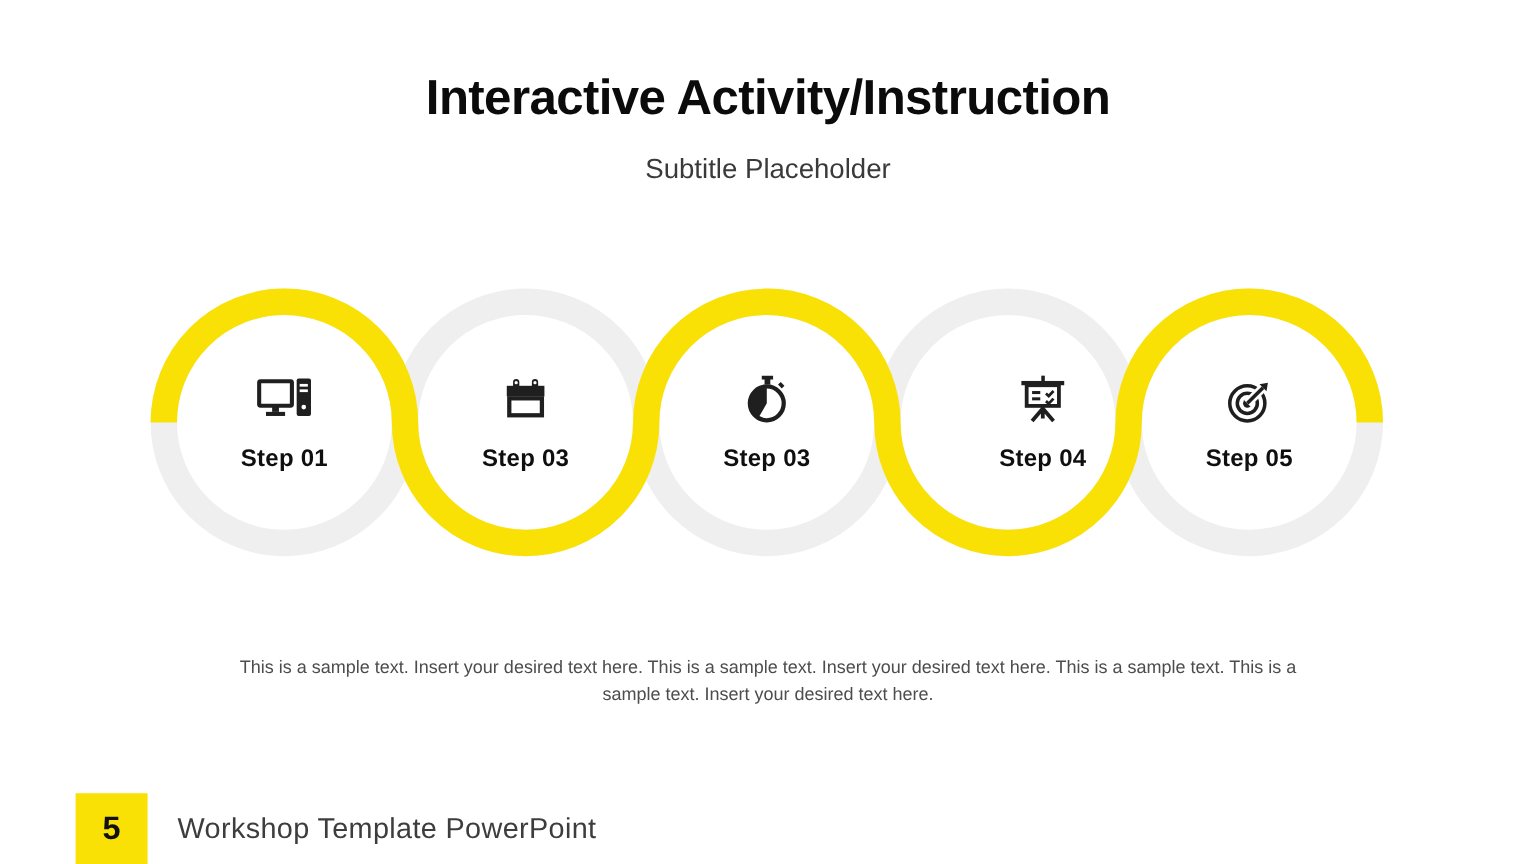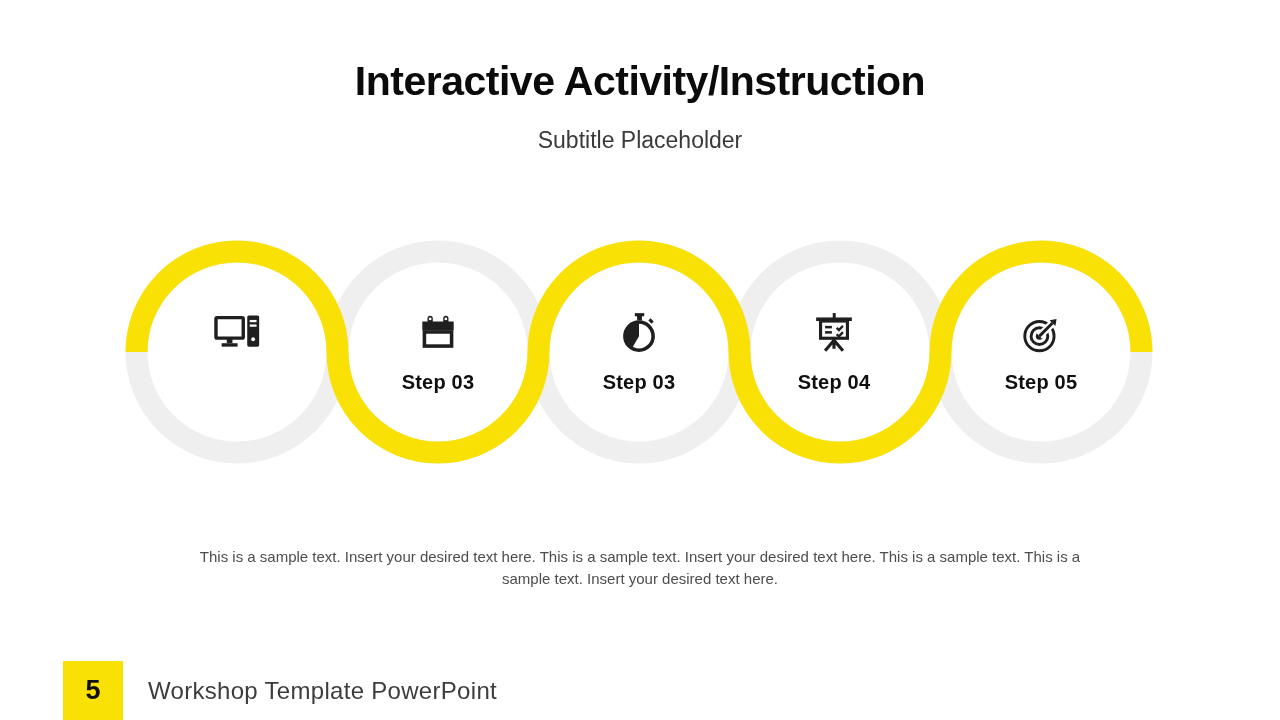--- a/index.html
+++ b/index.html
@@ -71,20 +71,21 @@
       <svg width="50" height="42" viewBox="0 0 44 36">
         <rect class="st" stroke-width="3" x="3.5" y="4.5" width="24" height="18" rx="1"></rect>
         <rect class="fl" x="13" y="22.5" width="5" height="4.5"></rect>
         <rect class="fl" x="8.5" y="27" width="14" height="3"></rect>
         <rect class="fl" x="31" y="2.5" width="10.5" height="27.5" rx="1.5"></rect>
         <rect x="33.2" y="6.5" width="6" height="2" fill="#fff"></rect>
         <rect x="33.2" y="10.5" width="6" height="2" fill="#fff"></rect>
         <circle cx="36.2" cy="23.5" r="1.7" fill="#fff"></circle>
       </svg>
     </div>
+    <div class="step-label">Step 01</div>
   </div>
 
   <div class="step" style="left:353px">
     <div class="step-icon">
       <svg width="46" height="40" viewBox="0 0 44 38">
         <rect class="fl" x="12" y="2.5" width="5" height="9" rx="2.5"></rect>
         <rect class="fl" x="27" y="2.5" width="5" height="9" rx="2.5"></rect>
         <circle cx="14.5" cy="5.5" r="1.3" fill="#fff"></circle>
         <circle cx="29.5" cy="5.5" r="1.3" fill="#fff"></circle>
         <rect class="fl" x="7" y="8" width="30" height="8.5"></rect>
@@ -100,21 +101,21 @@
         <rect class="fl" x="18" y="1" width="9" height="3"></rect>
         <rect class="fl" x="20.2" y="3.5" width="4.6" height="4.5"></rect>
         <line class="st" stroke-width="3" x1="32" y1="7" x2="35" y2="10"></line>
         <circle class="st" stroke-width="3.4" cx="22" cy="23" r="13.5"></circle>
         <path class="fl" d="M22 23 L22 9.5 A13.5 13.5 0 0 0 15.25 34.7 Z"></path>
       </svg>
     </div>
     <div class="step-label">Step 03</div>
   </div>
 
-  <div class="step" style="left:749px">
+  <div class="step" style="left:784px">
     <div class="step-icon">
       <svg width="48" height="42" viewBox="0 0 44 40">
         <rect class="fl" x="20.8" y="1" width="2.8" height="5"></rect>
         <rect class="fl" x="5" y="5.2" width="34" height="3.4"></rect>
         <rect class="st" stroke-width="3" x="9.2" y="8.6" width="25.6" height="16.4"></rect>
         <rect class="fl" x="13.5" y="13.2" width="6.5" height="2.4"></rect>
         <rect class="fl" x="13.5" y="18.2" width="6.5" height="2.4"></rect>
         <path class="st" stroke-width="2.2" d="M24.5 15.2 l2.2 2 l3.8 -4"></path>
         <path class="st" stroke-width="2.2" d="M24.5 21.2 l2.2 2 l3.8 -4"></path>
         <path class="st" stroke-width="3" d="M22 25 v10 M22 27 l-8.5 10 M22 27 l8.5 10"></path>

